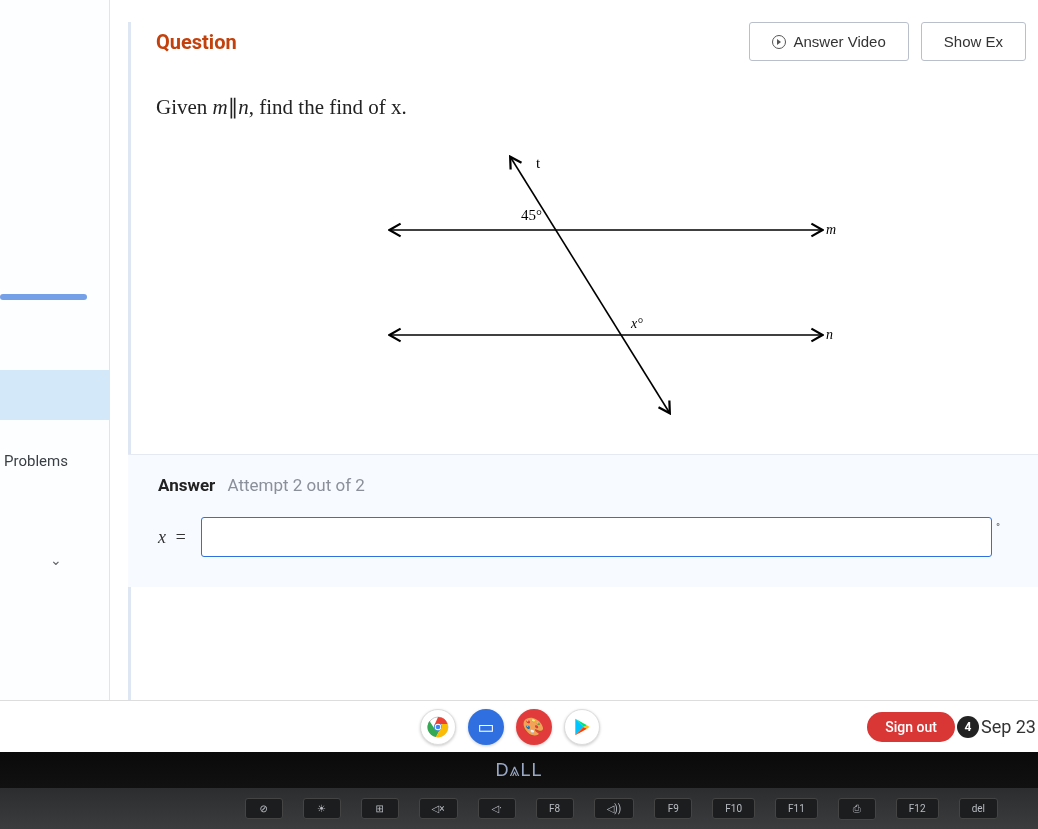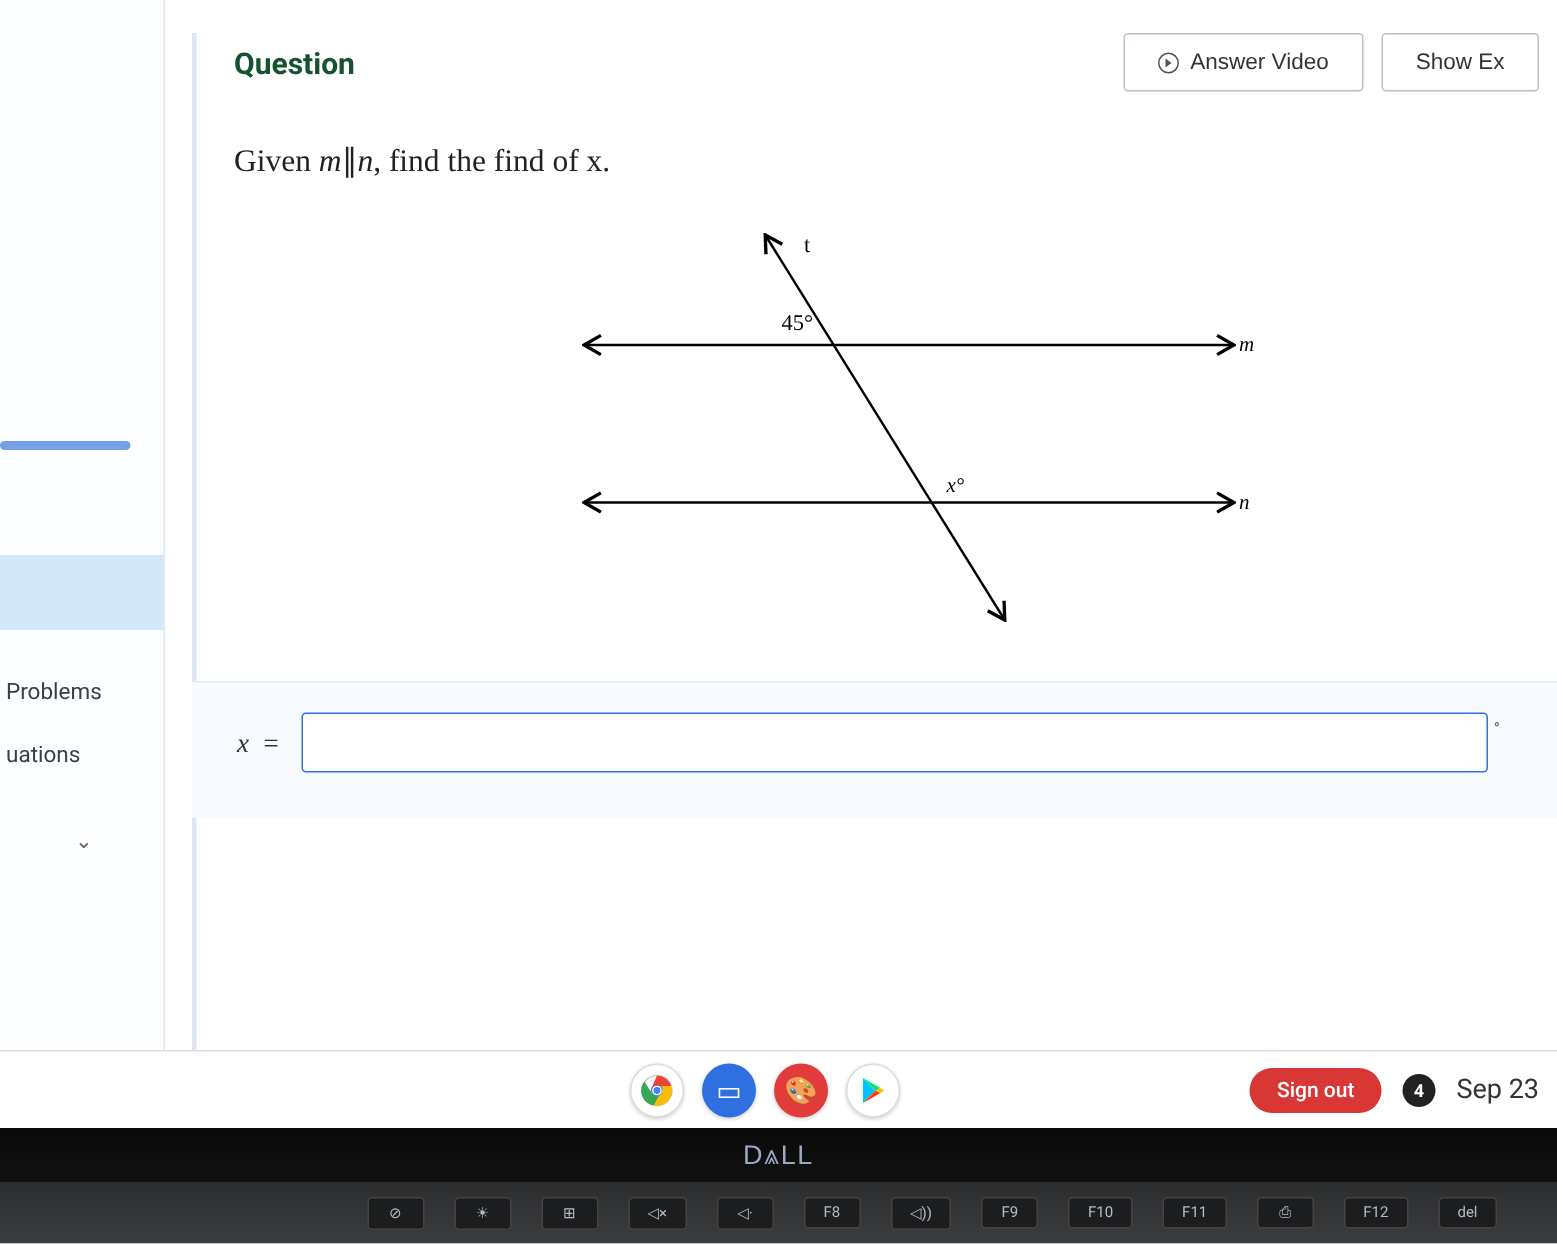--- a/index.html
+++ b/index.html
@@ -81,21 +81,21 @@
       flex-direction: column;
     }
     .header-row {
       display: flex;
       align-items: center;
       margin-bottom: 34px;
     }
     .question-title {
       font-size: 20px;
       font-weight: 700;
-      color: #14532d;
+      color: #c2410c;
       flex: 1;
     }
     .btn-outline {
       border: 1px solid #b9c0cc;
       background: #fff;
       padding: 10px 22px;
       font-size: 15px;
       color: #333;
       border-radius: 3px;
       margin-left: 12px;
@@ -218,24 +218,24 @@
     .tb-chrome svg { width: 24px; height: 24px; }
     .tb-files { background: #2f6fe0; }
     .tb-paint { background: #e23b3b; }
     .tb-play {
       background: #fff;
       border: 1px solid #ddd;
     }
     .tb-play svg { width: 20px; height: 20px; }
     .taskbar-right {
       position: absolute;
-      right: 12px;
-      display: flex;
-      align-items: center;
-      gap: 14px;
+      right: 2px;
+      display: flex;
+      align-items: center;
+      gap: 2px;
     }
     .signout-pill {
       background: #d93636;
       color: #fff;
       padding: 7px 18px;
       border-radius: 18px;
       font-size: 14px;
       font-weight: 500;
       cursor: pointer;
     }
@@ -292,21 +292,20 @@
     }
   </style>
 </head>
 <body>
 
 <div class="app-area">
   <div class="sidebar">
     <div class="sidebar-divider"></div>
     <div class="sidebar-highlight"></div>
     <div class="sidebar-item problems">Problems</div>
-    <div class="sidebar-item">uations</div>
     <span class="sidebar-chevron">⌄</span>
   </div>
 
   <div class="main">
     <div class="main-inner">
       <div class="header-row">
         <div class="question-title">Question</div>
         <button class="btn-outline">
           <span class="play-icon"></span>
           <span>Answer Video</span>
@@ -339,20 +338,24 @@
 
           <text x="205" y="18" font-size="15" font-family="Georgia">t</text>
           <text x="190" y="70" font-size="15" font-family="Georgia">45°</text>
           <text x="300" y="178" font-size="14" font-family="Georgia" font-style="italic">x°</text>
           <text x="495" y="84" font-size="14" font-family="Georgia" font-style="italic">m</text>
           <text x="495" y="189" font-size="14" font-family="Georgia" font-style="italic">n</text>
         </svg>
       </div>
 
       <div class="answer-section">
+        <div class="answer-header">
+          <span class="ans-label">Answer</span>
+          <span class="attempt">Attempt 2 out of 2</span>
+        </div>
         <div class="answer-row">
           <span class="x-equals">x =</span>
           <input class="answer-input" type="text" value="" style="">
           <span class="degree-sup">°</span>
         </div>
       </div>
     </div>
   </div>
 </div>
 

